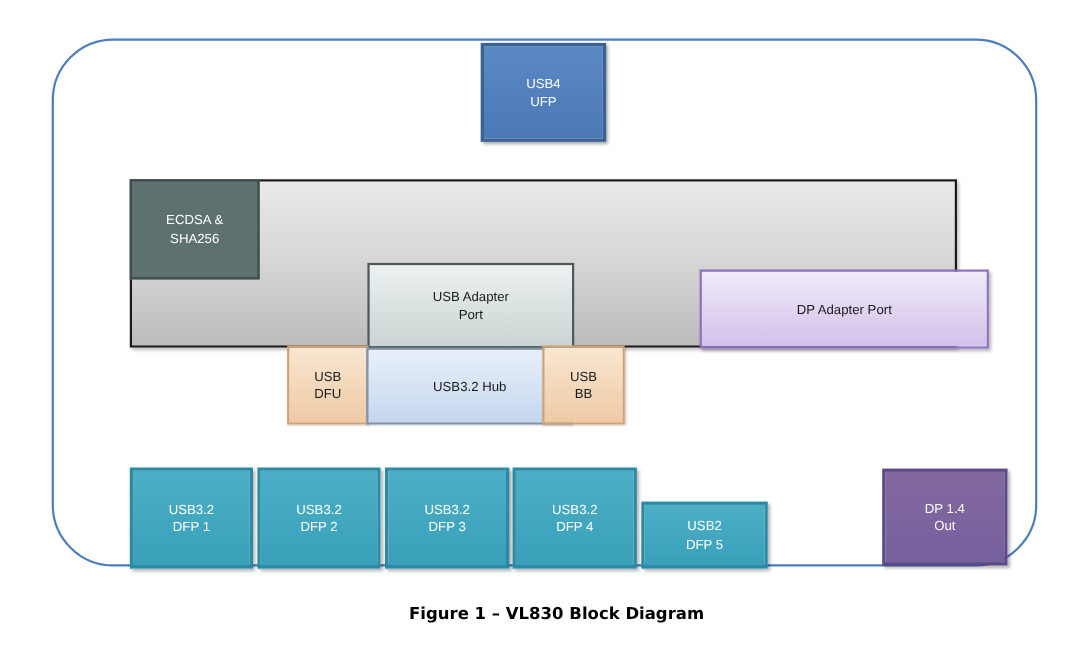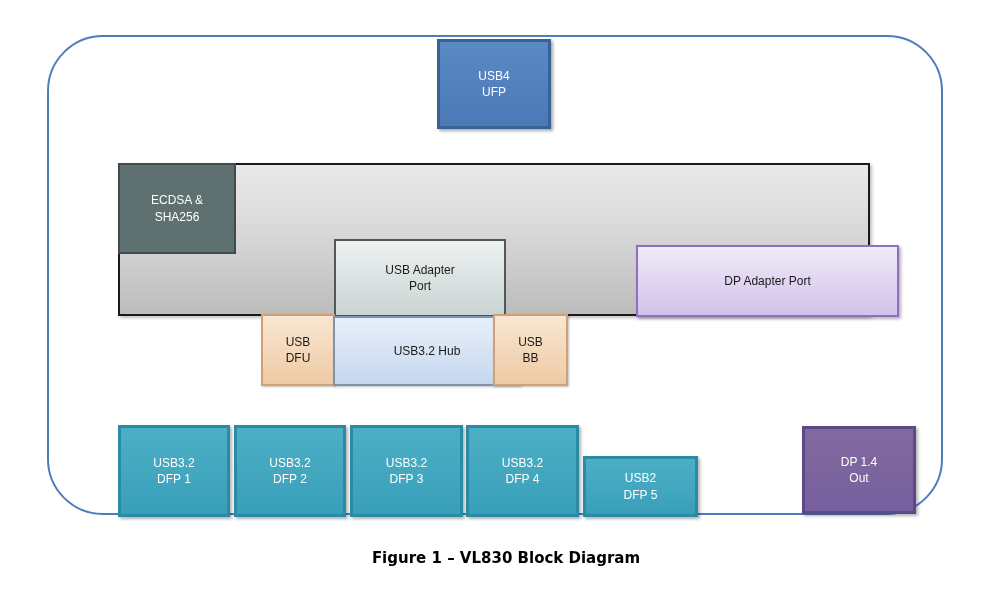--- a/index.html
+++ b/index.html
@@ -53,21 +53,21 @@
   }
 
   .ecdsa {
     left: 118px; top: 163px; width: 118px; height: 91px;
     background: #5e706f;
     border: 2px solid #3f4c4b;
     z-index: 3;
   }
 
   .usb-adapter {
-    left: 334px; top: 239px; width: 172px; height: 78px;
+    left: 334px; top: 239px; width: 188px; height: 78px;
     background: linear-gradient(180deg, #edf2f1 0%, #c8d4d3 100%);
     border: 2px solid #4e5a59;
     z-index: 3;
   }
 
   .dp-adapter {
     left: 636px; top: 245px; width: 263px; height: 72px;
     background: linear-gradient(180deg, #f0eaf9 0%, #d2c1e9 100%);
     border: 2px solid #8e70c2;
     box-shadow: 2px 2px 3px rgba(0,0,0,0.3);

